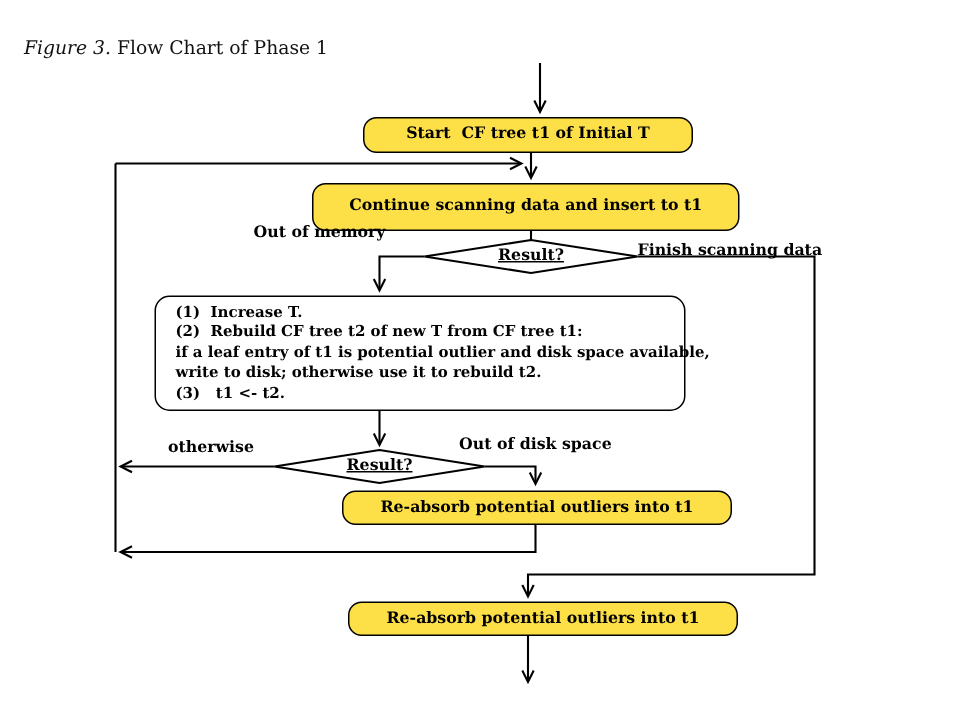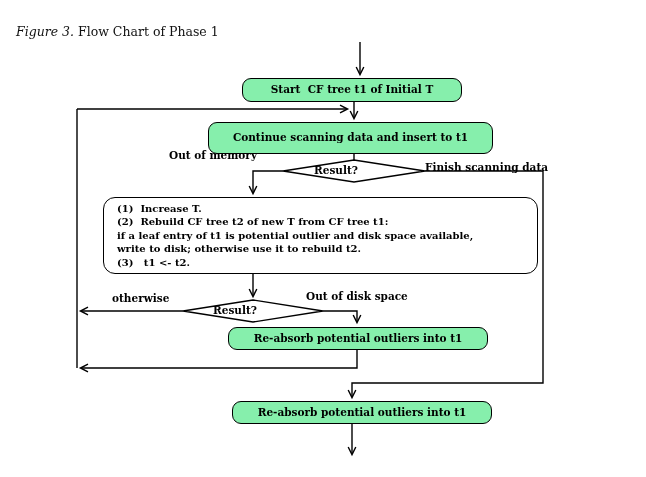--- a/index.html
+++ b/index.html
@@ -9,36 +9,36 @@
     overflow:hidden;
     padding-left:26px;
   }
   .stage svg{position:absolute;left:0;top:0;}
   .caption{
     position:absolute;left:16px;top:24px;font-size:12.5px;color:#111;
     white-space:pre;
   }
   .caption .it{font-style:italic;}
   .node{
-    position:absolute;box-sizing:border-box;background:#86efac;
+    position:absolute;box-sizing:border-box;background:#fde047;
     border:1.6px solid #000;border-radius:9px;
     display:flex;align-items:center;justify-content:center;
     font-weight:bold;font-size:10.5px;white-space:pre;line-height:1.1;
   }
   .bigbox{
     position:absolute;box-sizing:border-box;background:#fff;
     border:1.6px solid #000;border-radius:10px;
     display:flex;flex-direction:column;justify-content:center;
     padding:4px 6px 4px 13px;
     font-weight:bold;font-size:10px;line-height:13.5px;
   }
   .bigbox div{white-space:pre;}
   .dlabel{
-    position:absolute;width:80px;text-align:left;
-    font-weight:bold;font-size:10.5px;
+    position:absolute;width:80px;text-align:center;
+    font-weight:bold;font-size:10.5px;text-decoration:underline;
   }
   .elabel{
     position:absolute;font-weight:bold;font-size:10.5px;white-space:pre;
   }
 </style>
 </head>
 <body>
 
 <div class="stage">
 
@@ -67,21 +67,21 @@
     <g stroke="#000" stroke-width="1.4" fill="#ffffff">
       <polygon points="283,171 354,160 425,171 354,182"></polygon>
       <polygon points="183,311 253,300 323,311 253,322"></polygon>
     </g>
   </svg>
 
   <div class="node" style="left:242px;top:78px;width:220px;height:24px;">Start  CF tree t1 of Initial T</div>
 
   <div class="node" style="left:208px;top:122px;width:285px;height:32px;">Continue scanning data and insert to t1</div>
 
-  <div class="bigbox" style="left:103px;top:197px;width:435px;height:77px;border-radius:12px;">
+  <div class="bigbox" style="left:103px;top:197px;width:354px;height:77px;">
     <div>(1)  Increase T.</div>
     <div>(2)  Rebuild CF tree t2 of new T from CF tree t1:</div>
     <div>if a leaf entry of t1 is potential outlier and disk space available,</div>
     <div>write to disk; otherwise use it to rebuild t2.</div>
     <div>(3)   t1 &lt;- t2.</div>
   </div>
 
   <div class="node" style="left:228px;top:327px;width:260px;height:23px;">Re-absorb potential outliers into t1</div>
 
   <div class="node" style="left:232px;top:401px;width:260px;height:23px;">Re-absorb potential outliers into t1</div>

